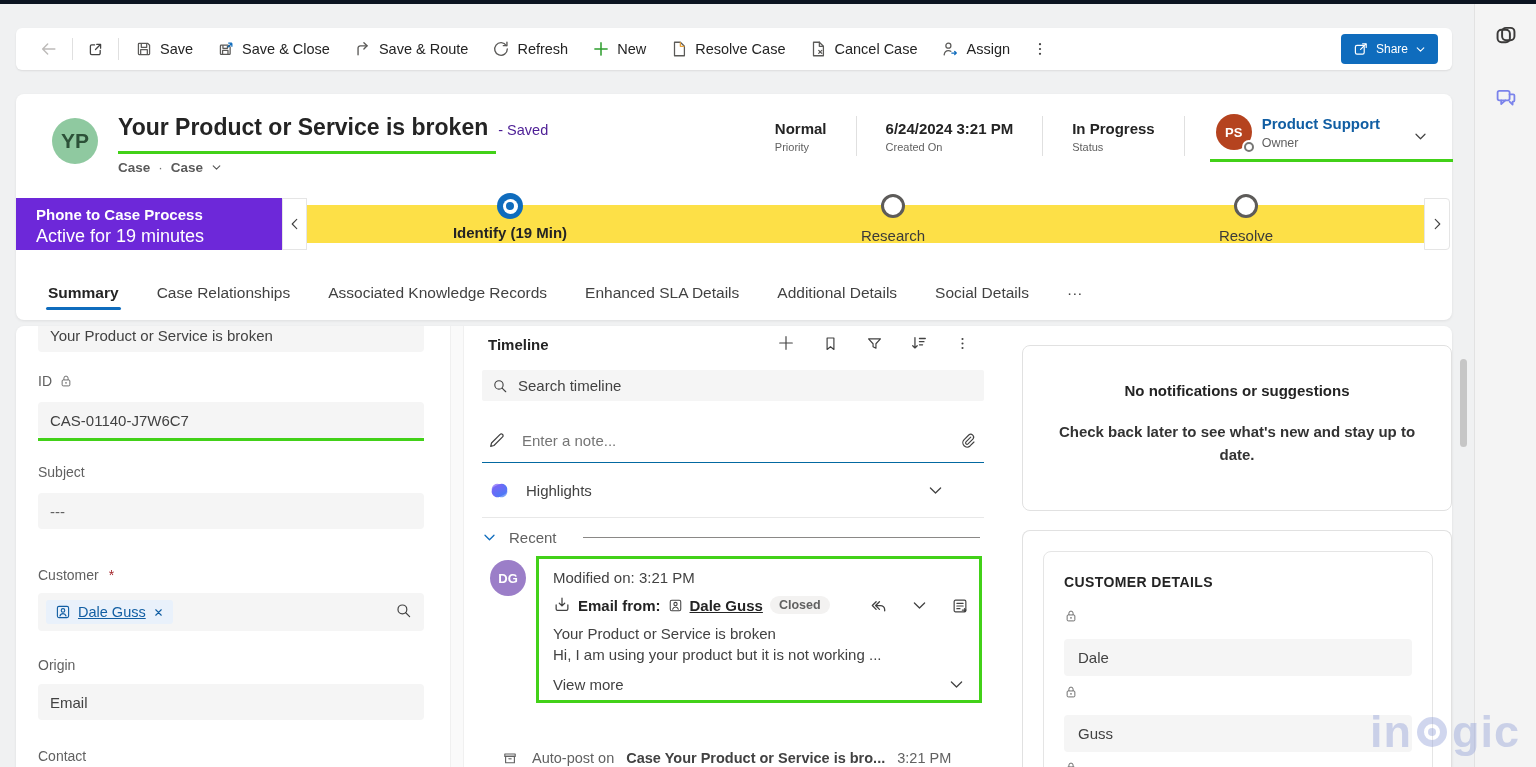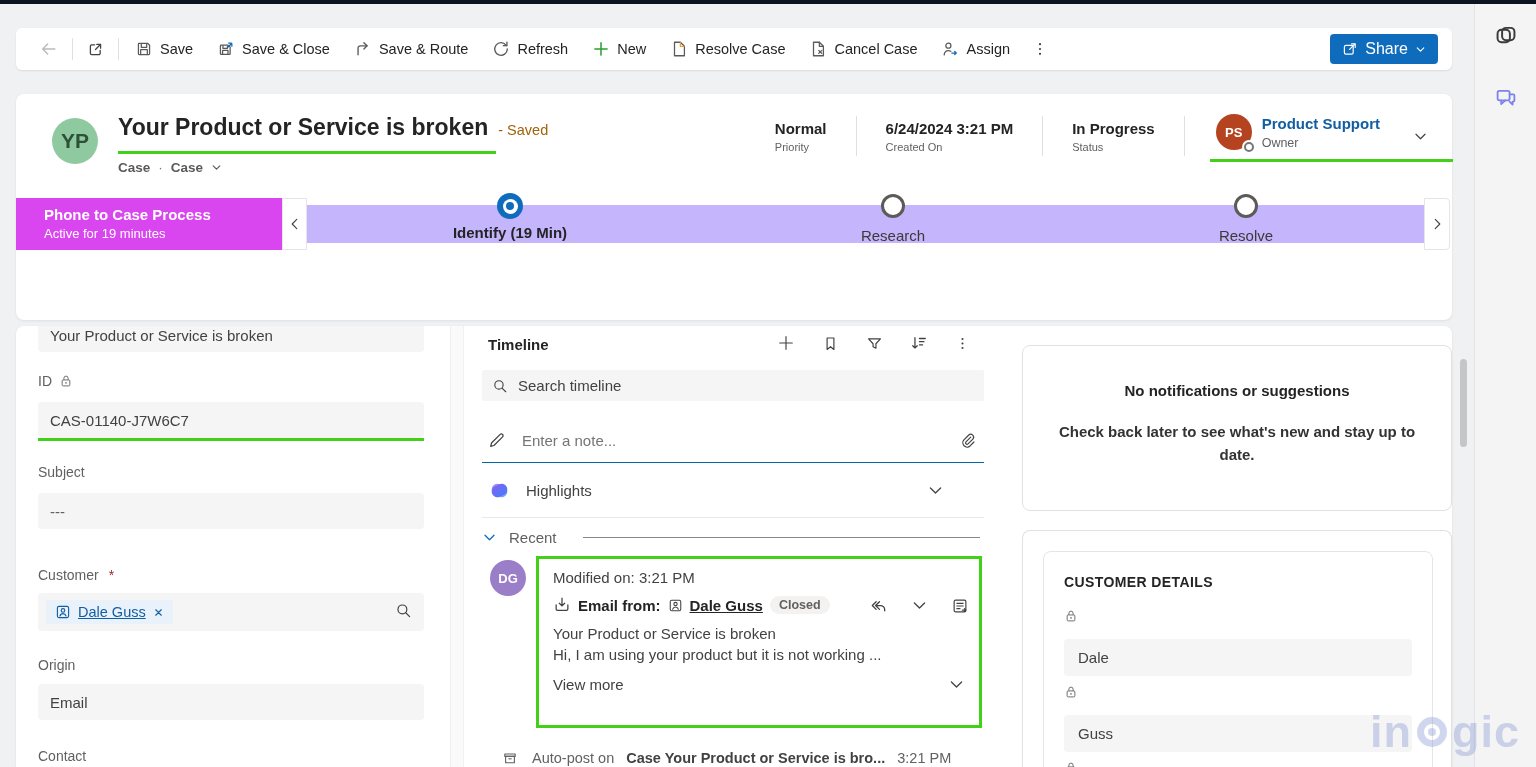--- a/index.html
+++ b/index.html
@@ -16,50 +16,50 @@
   
   .toolbar { position:absolute; left:16px; top:28px; width:1436px; height:42px; background:#fff; border-radius:6px; box-shadow:0 1px 2px rgba(0,0,0,.09); display:flex; align-items:center; padding:0 14px; font-size:14.5px; color:#242424; }
   .tb-iconbtn { display:flex; align-items:center; padding:0 10px; height:100%; cursor:pointer; }
   .tb-sep { width:1px; height:22px; background:#e0e0e0; margin:0 4px; }
   .tb-btn { display:flex; align-items:center; gap:7px; padding:0 12px; height:100%; cursor:pointer; white-space:nowrap; }
   .tb-btn svg { color:#5b5a58; }
   .tb-back { color:#bdbbb9; }
   .tb-popout { color:#424242; }
   .tb-dots { color:#424242; }
   .tb-spacer { flex:1; }
-  .share-btn { display:flex; align-items:center; gap:7px; background:#0f6cbd; color:#fff; height:30px; border-radius:4px; padding:0 12px; font-size:16px; cursor:pointer; }
+  .share-btn { display:flex; align-items:center; gap:7px; background:#0f6cbd; color:#fff; height:30px; border-radius:4px; padding:0 12px; font-size:12px; cursor:pointer; }
 
   
   .headercard { position:absolute; left:16px; top:94px; width:1436px; height:226px; background:#fff; border-radius:8px; box-shadow:0 1px 3px rgba(0,0,0,.08); }
   .yp-avatar { position:absolute; left:36px; top:24px; width:46px; height:46px; border-radius:50%; background:#8fc9a0; color:#2c5138; font-weight:700; font-size:21px; display:flex; align-items:center; justify-content:center; }
   .title-line { position:absolute; left:102px; top:20px; display:flex; align-items:baseline; gap:10px; white-space:nowrap; }
   .page-title { font-size:23px; font-weight:700; color:#242424; }
-  .saved-suffix { font-size:14.5px; color:#a16207; }
+  .saved-suffix { font-size:14.5px; color:#4c1d95; }
   .title-underline { position:absolute; left:102px; top:57px; width:378px; height:3px; background:#42d118; }
   .case-line { position:absolute; left:102px; top:66px; display:flex; align-items:center; gap:8px; font-size:13.5px; color:#5a5a5a; font-weight:600; }
   .case-line .sep-dot { font-weight:400; color:#757575; }
   .hdr-right { position:absolute; right:24px; top:20px; display:flex; align-items:center; gap:29px; }
   .hf { display:flex; flex-direction:column; gap:4px; }
   .hf-v { font-weight:700; font-size:15px; color:#242424; white-space:nowrap; }
   .hf-l { font-size:11px; color:#616161; }
   .hdiv { width:1px; height:40px; background:#e0e0e0; }
   .owner-block { position:relative; display:flex; align-items:center; gap:10px; padding:0 2px 8px 2px; }
   .ps-avatar { position:relative; width:36px; height:36px; border-radius:50%; background:#b5431f; color:#fff; font-weight:700; font-size:13px; display:flex; align-items:center; justify-content:center; }
   .presence { position:absolute; right:-2px; bottom:-2px; width:10px; height:10px; border-radius:50%; background:#fff; border:2px solid #767674; box-shadow:0 0 0 2px #fff; }
   .owner-name { font-weight:700; font-size:15px; color:#115ea3; white-space:nowrap; cursor:pointer; }
   .owner-label { font-size:12.5px; color:#616161; margin-top:4px; }
   .owner-underline { position:absolute; left:-4px; bottom:-4px; width:243px; height:3px; background:#42d118; }
   .hdr-chev { color:#424242; margin-left:2px; }
 
   
-  .bpf-header { position:absolute; left:0; top:104px; width:266px; height:52px; background:#d946ef; color:#fff; padding:8px 0 0 28px; }
+  .bpf-header { position:absolute; left:0; top:104px; width:266px; height:52px; background:#6d28d9; color:#fff; padding:8px 0 0 20px; }
   .bpf-name { font-weight:700; font-size:15px; }
-  .bpf-status { font-size:13px; margin-top:3px; }
+  .bpf-status { font-size:18px; margin-top:3px; }
   .bpf-back { position:absolute; left:266px; top:104px; width:25px; height:52px; background:#fff; border:1px solid #e5e5e5; display:flex; align-items:center; justify-content:center; color:#424242; cursor:pointer; }
-  .bpf-track { position:absolute; left:291px; top:111px; width:1117px; height:38px; background:#c4b5fd; }
+  .bpf-track { position:absolute; left:291px; top:111px; width:1117px; height:38px; background:#fde047; }
   .stage { position:absolute; top:-12px; width:240px; text-align:center; cursor:pointer; }
   .stage-identify { left:83px; } .stage-research { left:466px; } .stage-resolve { left:819px; }
   .sc-a { display:inline-flex; width:26px; height:26px; border-radius:50%; background:#0f6cbd; align-items:center; justify-content:center; }
   .sc-a-mid { width:15px; height:15px; border-radius:50%; background:#fff; display:flex; align-items:center; justify-content:center; }
   .sc-a-dot { width:8px; height:8px; border-radius:50%; background:#0f6cbd; }
   .sc-i { display:inline-block; width:24px; height:24px; border-radius:50%; border:3px solid #5d5b59; background:#fff; margin-top:1px; }
   .stage-label { margin-top:5px; font-size:15px; color:#3b3a39; }
   .stage-identify .stage-label { font-weight:700; color:#242424; }
   .bpf-next { position:absolute; left:1408px; top:104px; width:26px; height:52px; background:#fff; border:1px solid #e5e5e5; border-radius:0 4px 4px 0; display:flex; align-items:center; justify-content:center; color:#424242; cursor:pointer; }
 
@@ -100,21 +100,21 @@
   .tl-note .pencil { color:#424242; }
   .note-clip { position:absolute; right:8px; color:#424242; cursor:pointer; display:flex; }
   .tl-highlights { position:absolute; left:18px; top:137px; width:502px; height:55px; border-bottom:1px solid #e8e8e8; display:flex; align-items:center; gap:15px; padding:0 6px; cursor:pointer; }
   .tl-highlights .hl-label { font-size:15px; color:#424242; }
   .hl-chev { position:absolute; right:40px; color:#424242; }
   .tl-recent { position:absolute; left:18px; top:198px; width:502px; height:26px; display:flex; align-items:center; gap:12px; }
   .recent-chev { color:#0f6cbd; display:flex; cursor:pointer; }
   .recent-label { font-size:15px; color:#616161; }
   .recent-line { flex:1; height:1px; background:#8a8886; margin:0 4px 0 14px; }
   .dg-avatar { position:absolute; left:26px; top:234px; width:36px; height:36px; border-radius:50%; background:#9b7ec8; color:#fff; font-weight:700; font-size:13px; display:flex; align-items:center; justify-content:center; }
-  .entry { position:absolute; left:72px; top:230px; width:446px; height:172px; border:3px solid #42d118; padding:10px 14px; cursor:pointer; }
+  .entry { position:absolute; left:72px; top:230px; width:446px; height:147px; border:3px solid #42d118; padding:10px 14px; cursor:pointer; }
   .e-modified { font-size:15px; color:#424242; }
   .e-row2 { margin-top:10px; display:flex; align-items:center; gap:7px; position:relative; padding-right:118px; }
   .e-row2 .mail-ic { color:#424242; }
   .e-type { font-weight:700; font-size:15px; color:#242424; white-space:nowrap; }
   .e-contact-ic { color:#424242; }
   .e-sender { font-weight:700; font-size:15px; color:#242424; text-decoration:underline; cursor:pointer; white-space:nowrap; }
   .e-badge { background:#f3f2f1; border-radius:10px; padding:2px 9px; font-size:12.5px; font-weight:700; color:#616161; }
   .e-icons { position:absolute; right:-4px; top:1px; display:flex; gap:23px; color:#424242; }
   .e-icons > span { cursor:pointer; display:flex; }
   .e-subject { margin-top:11px; font-size:15px; color:#424242; }
@@ -345,20 +345,29 @@
       <span class="sc-i"></span>
       <div class="stage-label">Resolve</div>
     </div>
   </div>
   <div class="bpf-next">
     <svg class="ic" width="14" height="14" viewBox="0 0 20 20" fill="none" stroke="currentColor" stroke-width="1.6" stroke-linecap="round" stroke-linejoin="round">
         <path d="M7.5 3.5 14 10l-6.5 6.5"></path>
       </svg>
   </div>
 
+  <div class="tabs">
+    <span class="tab active">Summary</span>
+    <span class="tab">Case Relationships</span>
+    <span class="tab">Associated Knowledge Records</span>
+    <span class="tab">Enhanced SLA Details</span>
+    <span class="tab">Additional Details</span>
+    <span class="tab">Social Details</span>
+    <span class="tab">···</span>
+  </div>
 </div>
 
 <div class="content">
 
   <div class="lf-input in-title">Your Product or Service is broken</div>
 
   <div class="lf-label" style="left:22px; top:47px;">
     <span>ID</span>
     <svg class="ic lock" width="14" height="14" viewBox="0 0 20 20" fill="none" stroke="currentColor" stroke-width="1.3" stroke-linejoin="round">
         <rect x="4.5" y="8.5" width="11" height="8.5" rx="1.5"></rect>

